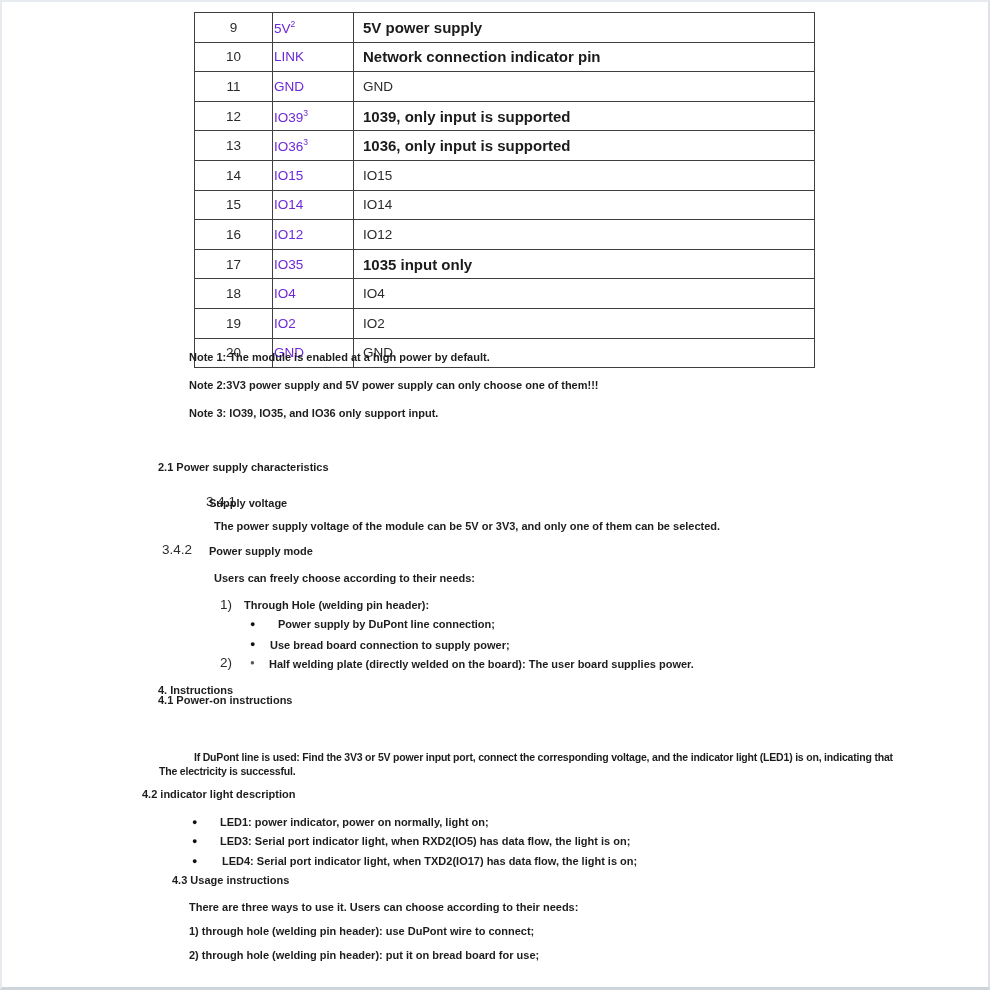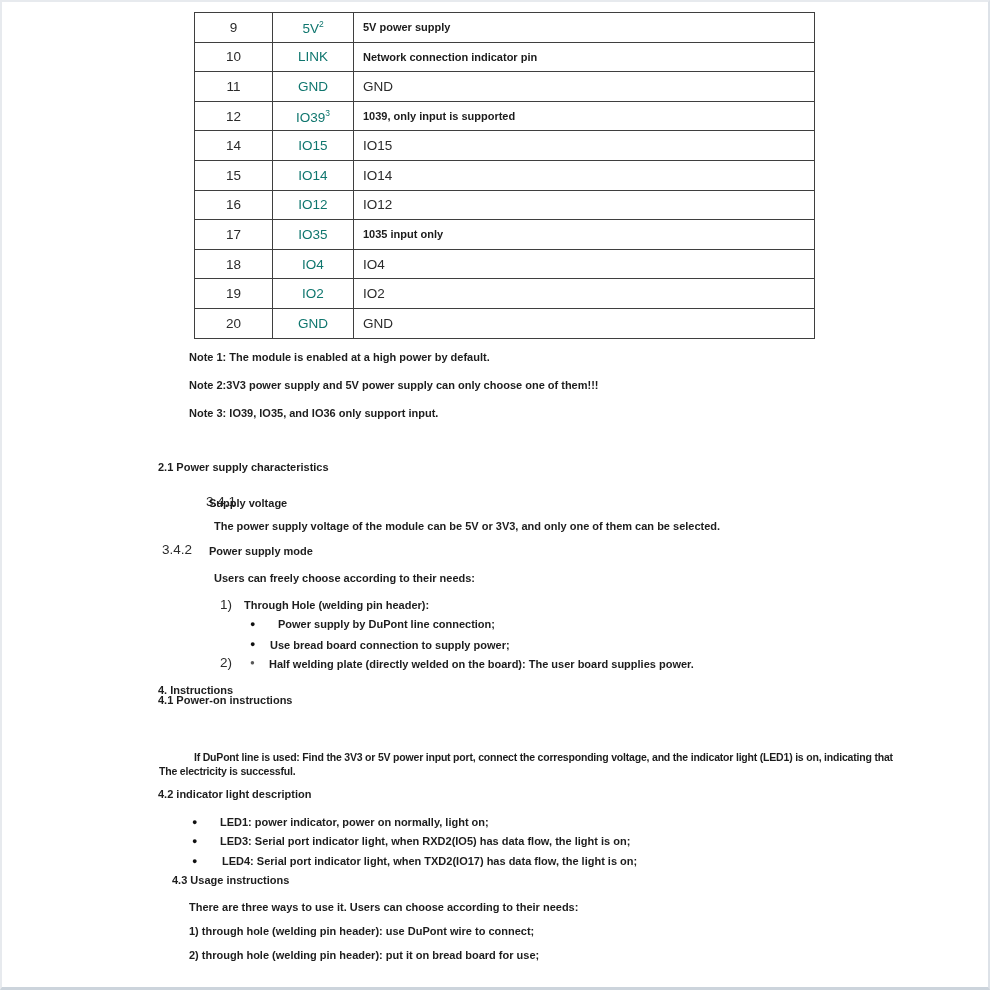--- a/index.html
+++ b/index.html
@@ -18,25 +18,25 @@
   
   table.pins{
     position:absolute;left:192px;top:10px;
     border-collapse:collapse;table-layout:fixed;width:603px;
   }
   table.pins td{
     border:1.5px solid #3f3f3f;height:26.6px;
     vertical-align:middle;overflow:hidden;
   }
   td.pin{width:75px;text-align:center;font-size:13.5px;color:#2b2b2b;}
-  td.name{width:78px;text-align:center;font-size:13.5px;color:#0f766e;}
+  td.name{width:78px;text-align:left;font-size:13.5px;color:#6d28d9;}
   td.name sup{font-size:8.5px;}
   td.desc{width:450px;padding-left:9px;}
   td.desc.plain{font-size:13.5px;color:#2b2b2b;}
-  td.desc.small{font-size:11px;font-weight:700;color:#1b1b1b;}
+  td.desc.small{font-size:15px;font-weight:700;color:#1b1b1b;}
 
   
   .b{font-size:11px;font-weight:700;color:#1d1d1d;}
   .num{font-size:13.5px;font-weight:400;color:#2b2b2b;}
   .bullet{font-size:9px;color:#111;}
   .bullet.dim{opacity:.7;font-size:8px;}
   .para{
     position:absolute;white-space:normal;
     font-size:10.5px;font-weight:700;color:#1d1d1d;
     letter-spacing:-0.2px;line-height:13.5px;
@@ -61,20 +61,25 @@
       </tr>
       <tr>
         <td class="pin">11</td>
         <td class="name">GND</td>
         <td class="desc plain">GND</td>
       </tr>
       <tr>
         <td class="pin">12</td>
         <td class="name"><span>IO39</span><sup>3</sup></td>
         <td class="desc small">1039, only input is supported</td>
+      </tr>
+      <tr>
+        <td class="pin">13</td>
+        <td class="name"><span>IO36</span><sup>3</sup></td>
+        <td class="desc small">1036, only input is supported</td>
       </tr>
       <tr>
         <td class="pin">14</td>
         <td class="name">IO15</td>
         <td class="desc plain">IO15</td>
       </tr>
       <tr>
         <td class="pin">15</td>
         <td class="name">IO14</td>
         <td class="desc plain">IO14</td>
@@ -132,21 +137,21 @@
 
   <div class="abs num" style="left:218px;top:653px;">2)</div>
   <div class="abs bullet dim" style="left:248px;top:656px;">●</div>
   <div class="abs b" style="left:267px;top:656px;">Half welding plate (directly welded on the board): The user board supplies power.</div>
 
   <div class="abs b" style="left:156px;top:682px;">4. Instructions</div>
   <div class="abs b" style="left:156px;top:692px;">4.1 Power-on instructions</div>
 
   <div class="para" style="left:157px;top:749px;width:742px;text-indent:35px;">If DuPont line is used: Find the 3V3 or 5V power input port, connect the corresponding voltage, and the indicator light (LED1) is on, indicating that The electricity is successful.</div>
 
-  <div class="abs b" style="left:156px;top:786px;">4.2 indicator light description</div>
+  <div class="abs b" style="left:140px;top:786px;">4.2 indicator light description</div>
 
   <div class="abs bullet" style="left:190px;top:815px;">●</div>
   <div class="abs b" style="left:218px;top:814px;">LED1: power indicator, power on normally, light on;</div>
   <div class="abs bullet" style="left:190px;top:834px;">●</div>
   <div class="abs b" style="left:218px;top:833px;">LED3: Serial port indicator light, when RXD2(IO5) has data flow, the light is on;</div>
   <div class="abs bullet" style="left:190px;top:854px;">●</div>
   <div class="abs b" style="left:220px;top:853px;">LED4: Serial port indicator light, when TXD2(IO17) has data flow, the light is on;</div>
 
   <div class="abs b" style="left:170px;top:872px;">4.3 Usage instructions</div>
   <div class="abs b" style="left:187px;top:899px;">There are three ways to use it. Users can choose according to their needs:</div>

